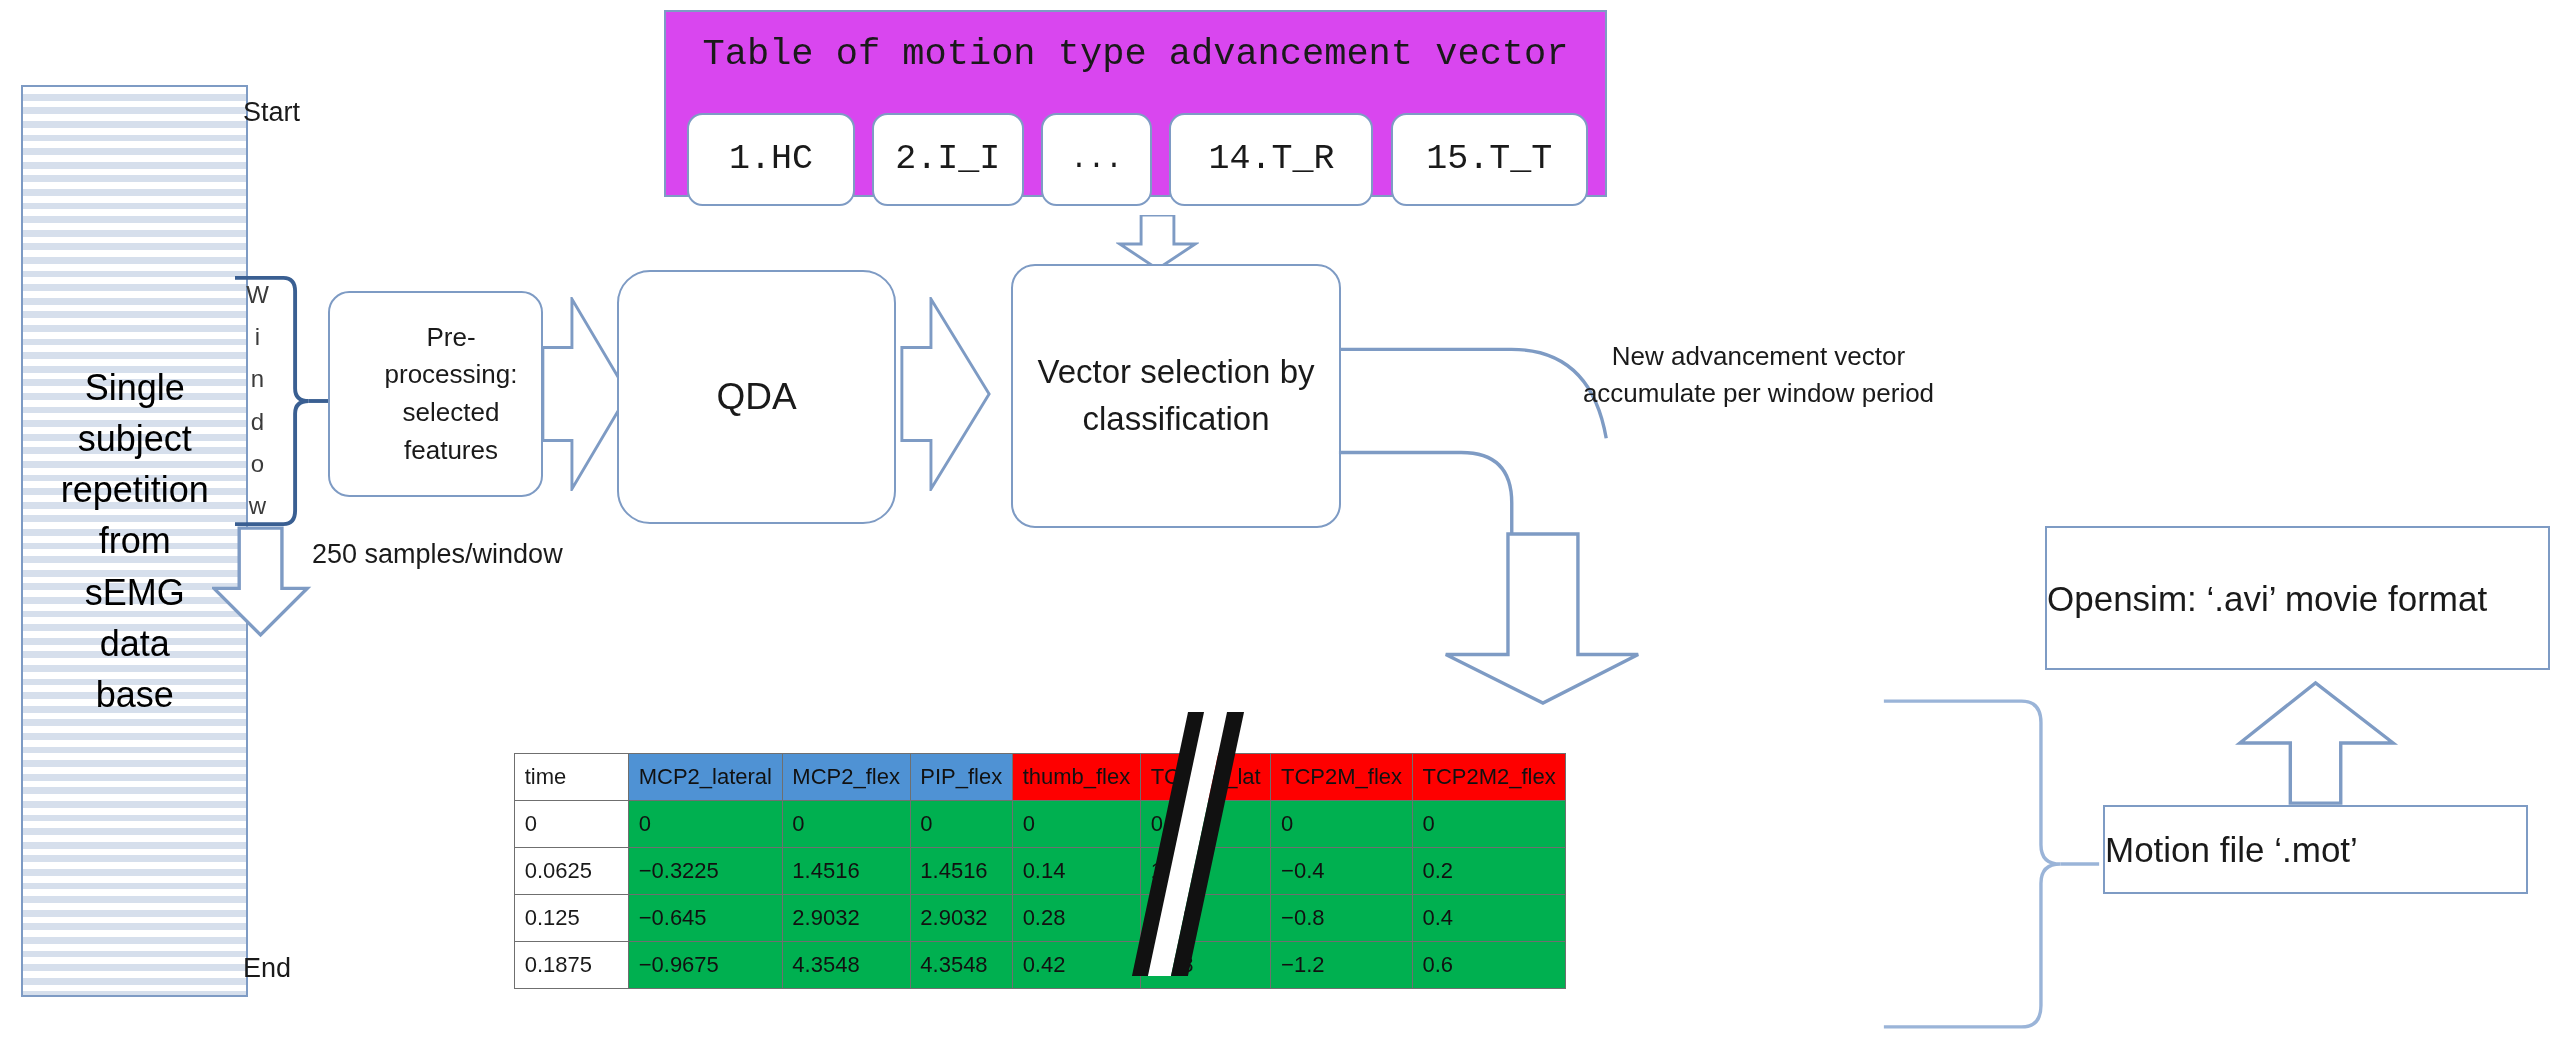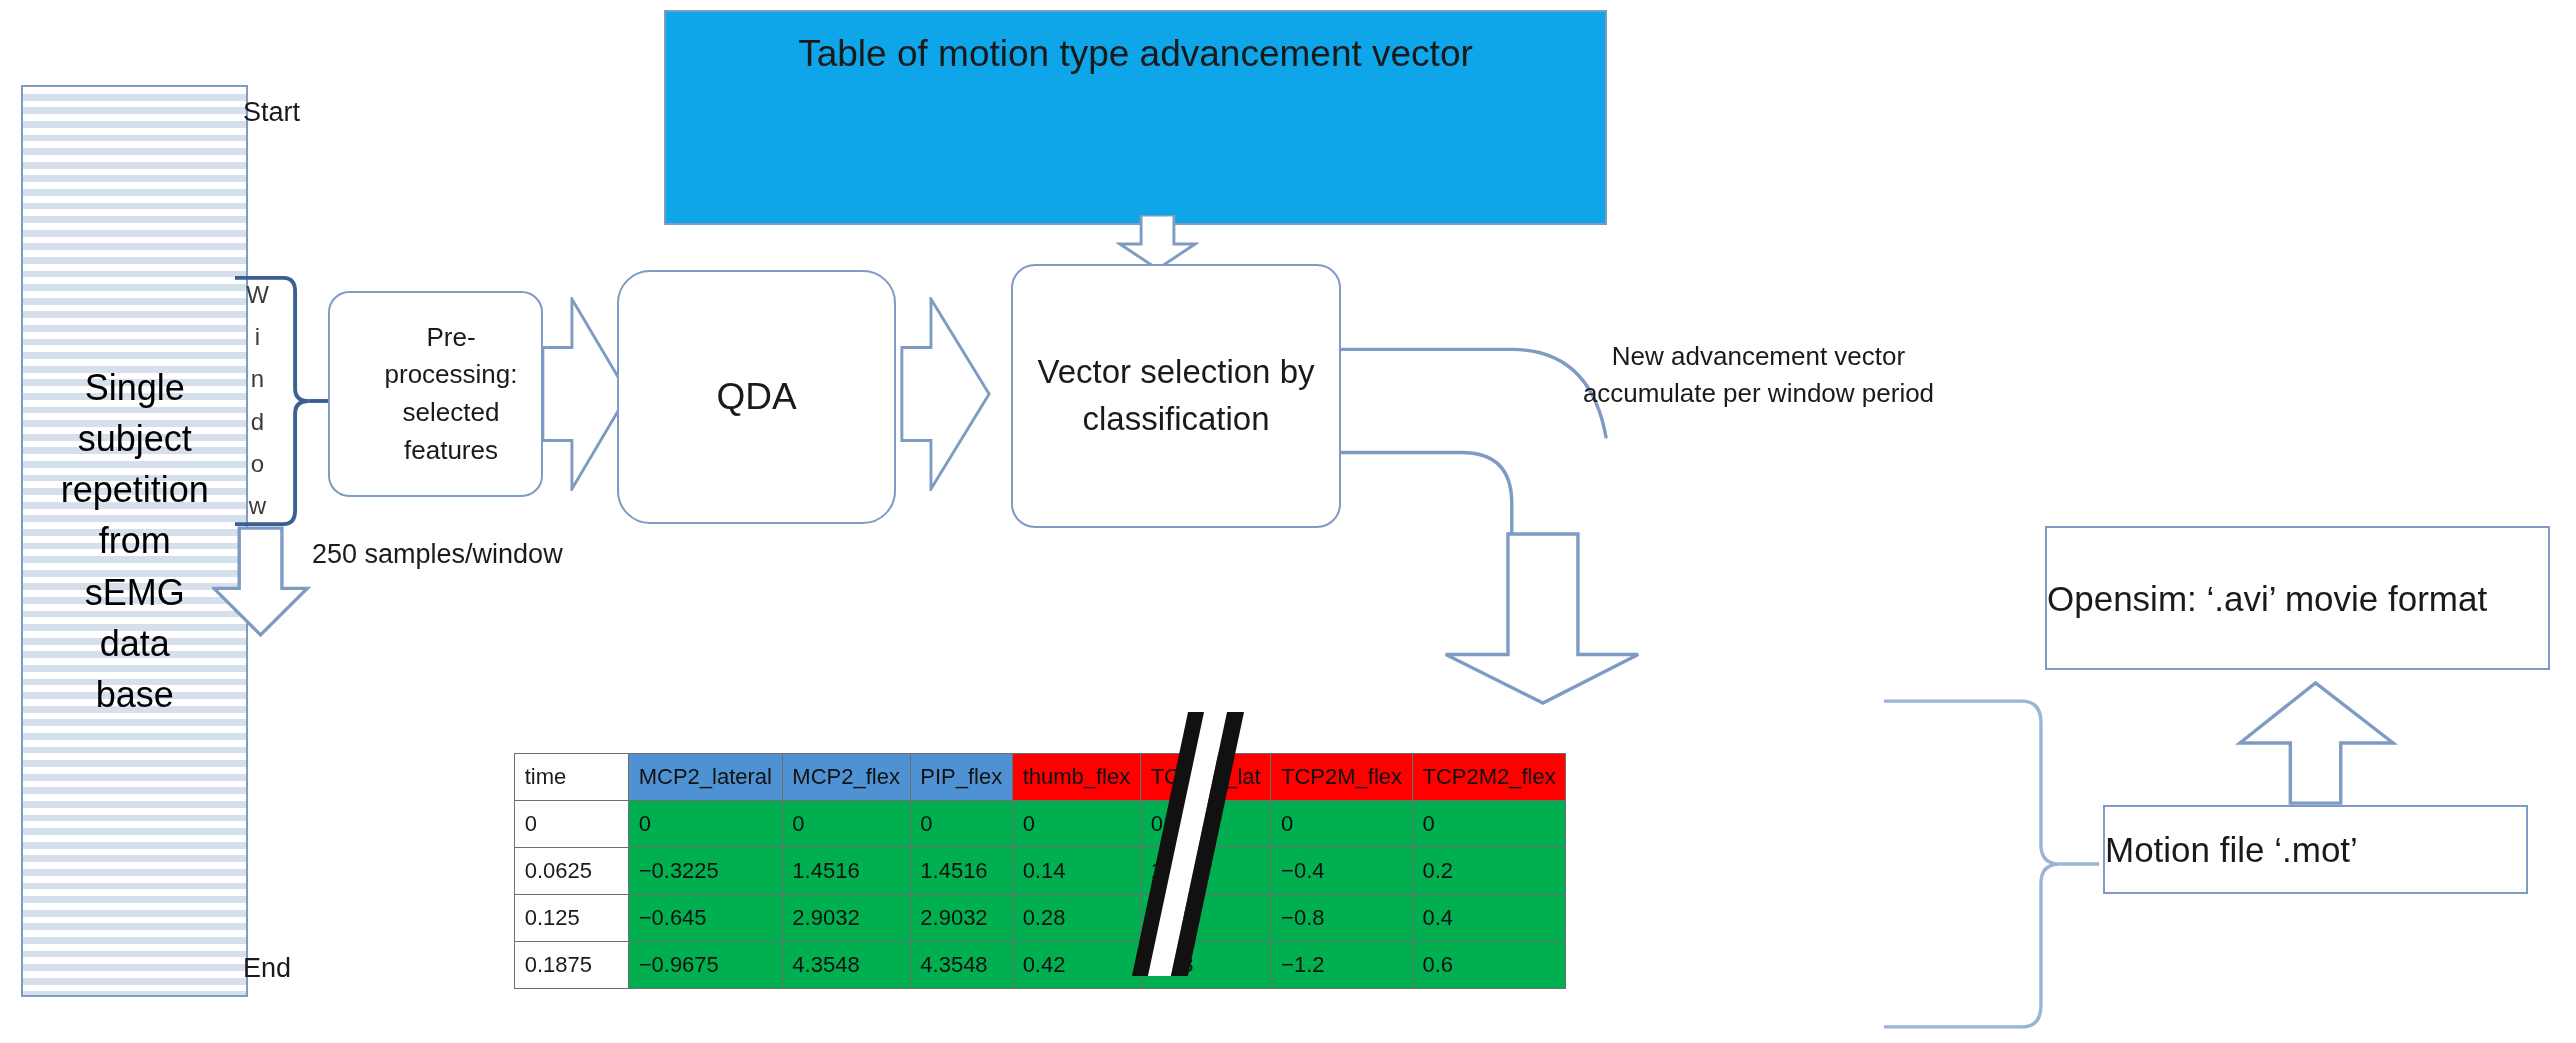--- a/index.html
+++ b/index.html
@@ -56,22 +56,22 @@
     display: flex; align-items: center; justify-content: center;
     text-align: center;
     color: #1a1a1a;
   }
   #prep-box   { left: 328px;  top: 291px; width: 215px; height: 206px; font-size: 26px; line-height: 1.45; border-radius: 21.3px; padding-left: 31px;}
   #qda-box    { left: 617px;  top: 270px; width: 279px; height: 254px; font-size: 37px; border-radius: 33px; justify-content: center;}
   #vector-box { left: 1011px; top: 264px; width: 330px; height: 264px; font-size: 33px; line-height: 1.42; border-radius: 24px;}
 
   
   #motion-panel {
-    left: 664px; top: 9.7px; width: 943px; height: 215px;
-    border: 2.4px solid #7e9bc4; background: #0ea5e9;
+    left: 664px; top: 9.7px; width: 943px; height: 187px;
+    border: 2.4px solid #7e9bc4; background: #d946ef; font-family: Liberation Mono, monospace;
   }
   #motion-title {
     position:absolute; left: 0; top: 21.3px; width: 100%;
     text-align: center; font-size: 37px; color: #1a1a1a;
   }
   #motion-cells {
     position: absolute; left: 21.3px; top: 101px; right: 17.5px;
     display: flex; gap: 17.5px; align-items: stretch;
   }
   .mcell {
@@ -155,20 +155,27 @@
   <path d="M82 131 H106" fill="none" stroke="#3a5f92" stroke-width="4"></path>
 </svg>
 
 <svg class="abs" style="left:212px; top:526px;" width="101" height="113" viewBox="0 0 104 116">
   <path d="M28 2 H72 V64 H98 L50 112 L2 64 H28 Z" fill="#ffffff" stroke="#7e9bc4" stroke-width="3.5"></path>
 </svg>
 <div class="abs plain-label" style="left:312px; top:539px;">250 samples/window</div>
 
 <div class="abs" id="motion-panel">
   <div id="motion-title">Table of motion type advancement  vector</div>
+  <div id="motion-cells">
+    <div class="mcell w-hc">1.HC</div>
+    <div class="mcell w-ii">2.I_I</div>
+    <div class="mcell w-dots">...</div>
+    <div class="mcell w-tr">14.T_R</div>
+    <div class="mcell w-tt">15.T_T</div>
+  </div>
 </div>
 
 <svg class="abs" style="left:1116px; top:215px;" width="83" height="56" viewBox="0 0 86 58">
   <path d="M26 0 H60 V30 H82 L43 56 L4 30 H26 Z" fill="#ffffff" stroke="#7e9bc4" stroke-width="3"></path>
 </svg>
 
 <div class="abs rbox" id="prep-box">
   <div>Pre-processing: selected features</div>
 </div>
 

